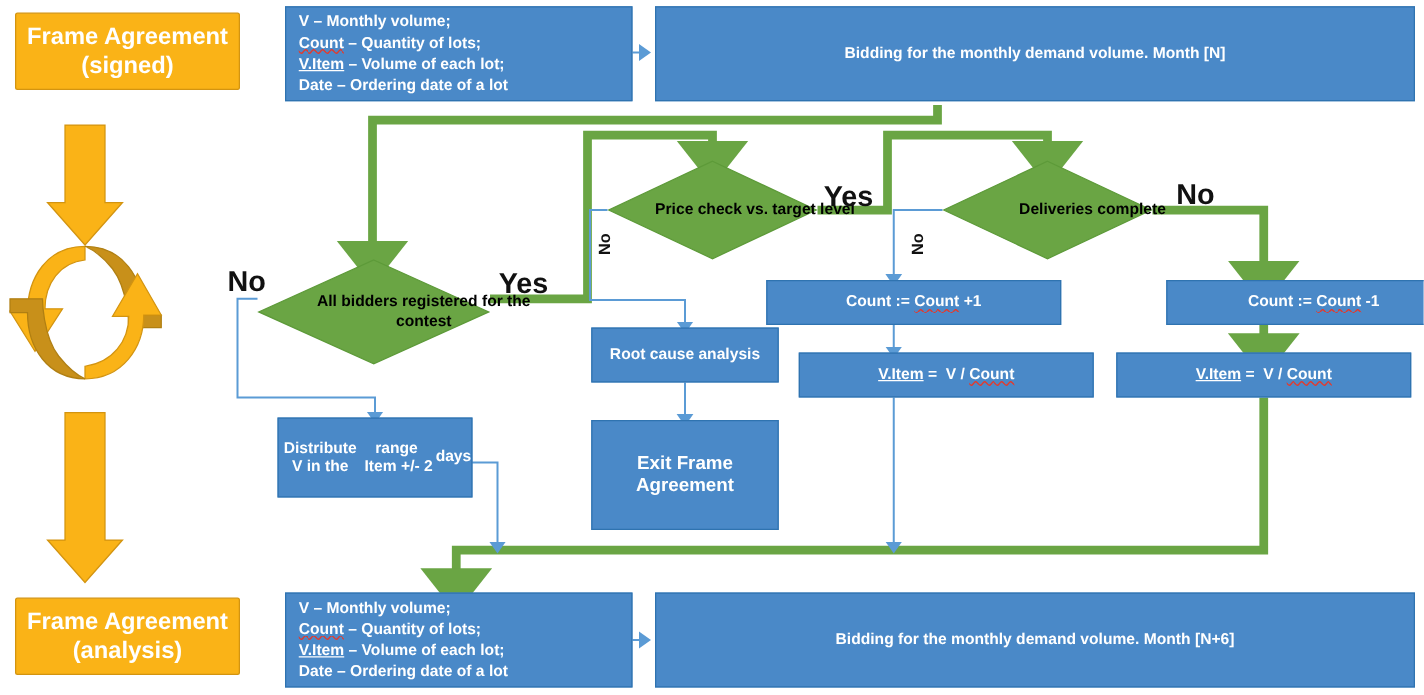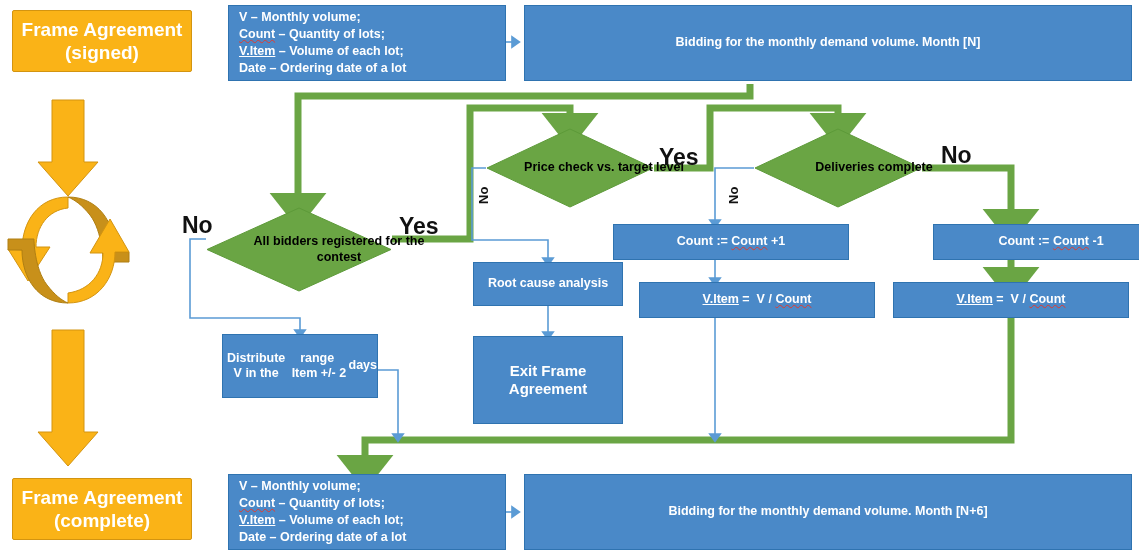--- a/index.html
+++ b/index.html
@@ -194,21 +194,21 @@
     </g>
   </svg>
 
   <div class="node box-orange" style="left:12px; top:10px; width:180px; height:62px; flex-direction:column;">
     <span>Frame Agreement</span>
     <span>(signed)</span>
   </div>
 
   <div class="node box-orange" style="left:12px; top:478px; width:180px; height:62px; flex-direction:column;">
     <span>Frame Agreement</span>
-    <span>(complete)</span>
+    <span>(analysis)</span>
   </div>
 
   <div class="node box-blue left-text" style="left:228px; top:5px; width:278px; height:76px; flex-direction:column; align-items:flex-start; justify-content:center;">
     <span>V – Monthly volume;</span>
     <span><span class="sq">Count</span> – Quantity of lots;</span>
     <span><span class="sq ul">V.Item</span> – Volume of each lot;</span>
     <span>Date – Ordering date of a lot</span>
   </div>
 
   <div class="node box-blue" style="left:524px; top:5px; width:608px; height:76px;">

